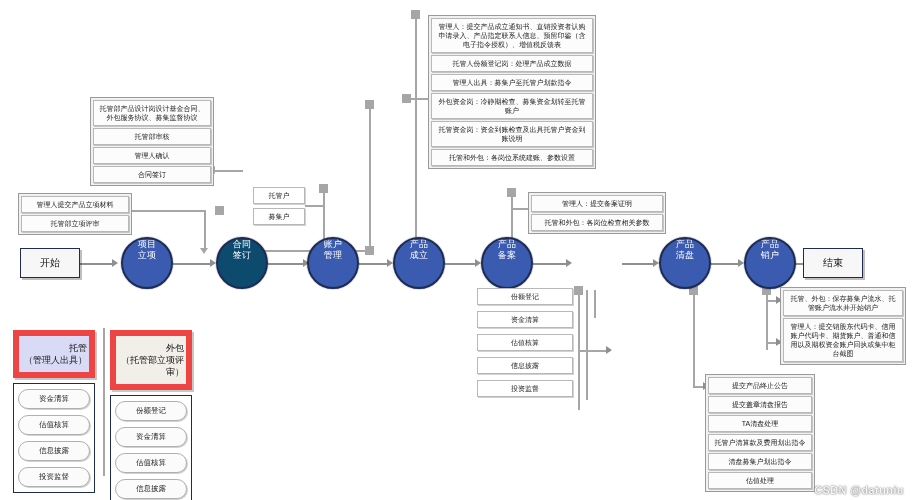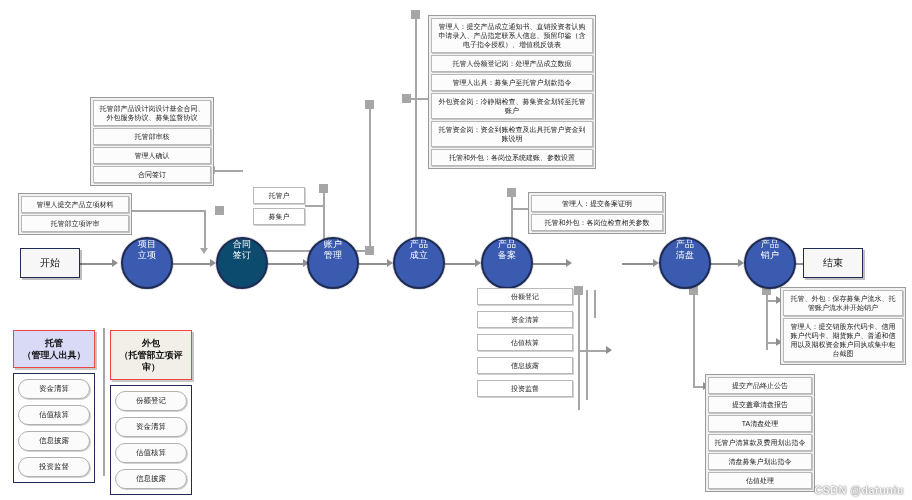--- a/index.html
+++ b/index.html
@@ -86,27 +86,26 @@
     box-shadow: 1px 1px 0 rgba(0,0,0,.18);
   }
 
   
   .stack { position: absolute; display: flex; flex-direction: column; gap: 4px; }
   .stack .cell { background: #ffffff; }
 
   
   .legend { position: absolute; }
   .legend-head {
-    border: 1px solid #ef4444;
+    border: 6px solid #ef4444;
     font-size: 9px; line-height: 12px;
-    text-align: center;
+    text-align: right;
     padding: 6px 2px;
     color: #111;
     box-shadow: 2px 2px 0 rgba(0,0,0,.22);
-    font-weight: bold;
   }
   .legend-head.lilac { background: #d9daf5; }
   .legend-head.cream { background: #f2efe9; }
   .legend-body {
     margin-top: 5px;
     border: 1px solid #1d2b55;
     background: #ffffff;
     padding: 5px 4px;
     display: flex; flex-direction: column; gap: 6px;
   }

